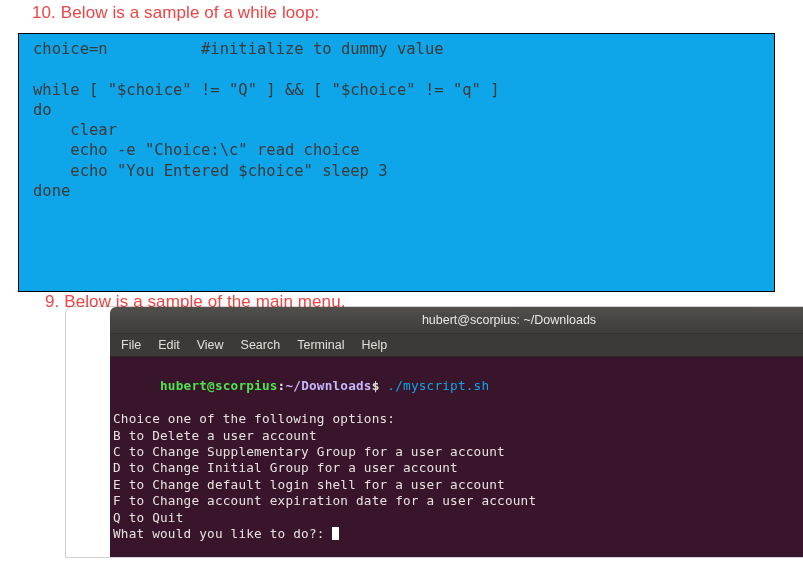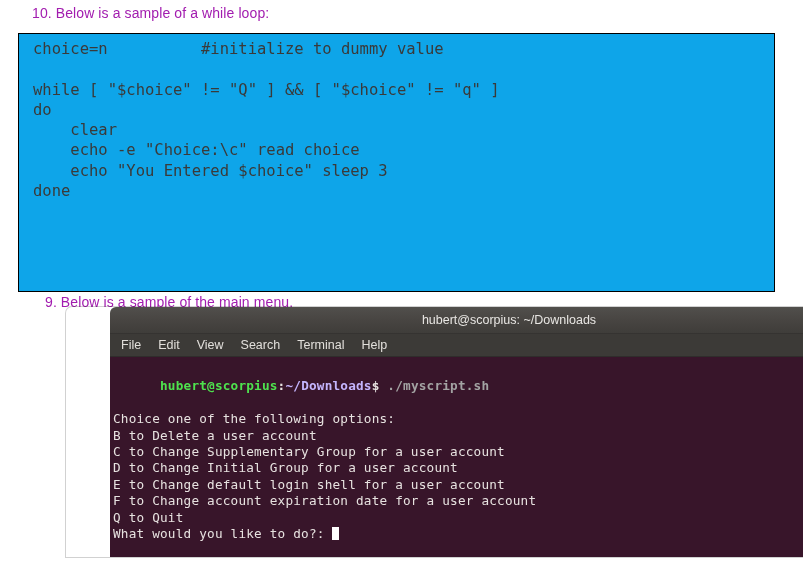--- a/index.html
+++ b/index.html
@@ -12,23 +12,23 @@
     height: 567px;
     position: relative;
     overflow: hidden;
     font-family: "Liberation Sans", sans-serif;
     color: #000000;
   }
 
   
   .heading {
     position: absolute;
-    font-size: 14px;
+    font-size: 17px;
     line-height: 22px;
-    color: #a21caf;
+    color: #ef4444;
     white-space: nowrap;
     letter-spacing: 0.1px;
   }
   #heading-10 { left: 32px; top: 2px; }
   #heading-9  { left: 45px; top: 291px; }
 
   
   #code-box {
     position: absolute;
     left: 18px;
@@ -148,21 +148,21 @@
     font-size: 12.7px;
     line-height: 16.4px;
     color: #e7e2e0;
     white-space: pre;
     letter-spacing: 0.2px;
   }
   .t-user { color: #4ee24e; font-weight: bold; text-align: right; }
   .t-colon { color: #e7e2e0; font-weight: bold; }
   .t-path { color: #c4b5fd; font-weight: bold; }
   .t-dollar { color: #e7e2e0; font-weight: bold; }
-  .t-cmd { color: #a3a3a3; font-weight: bold; }
+  .t-cmd { color: #0ea5e9; }
   .cursor {
     display: inline-block;
     width: 7px;
     height: 13px;
     background: #ffffff;
     vertical-align: -2px;
   }
 </style>
 </head>
 <body>

